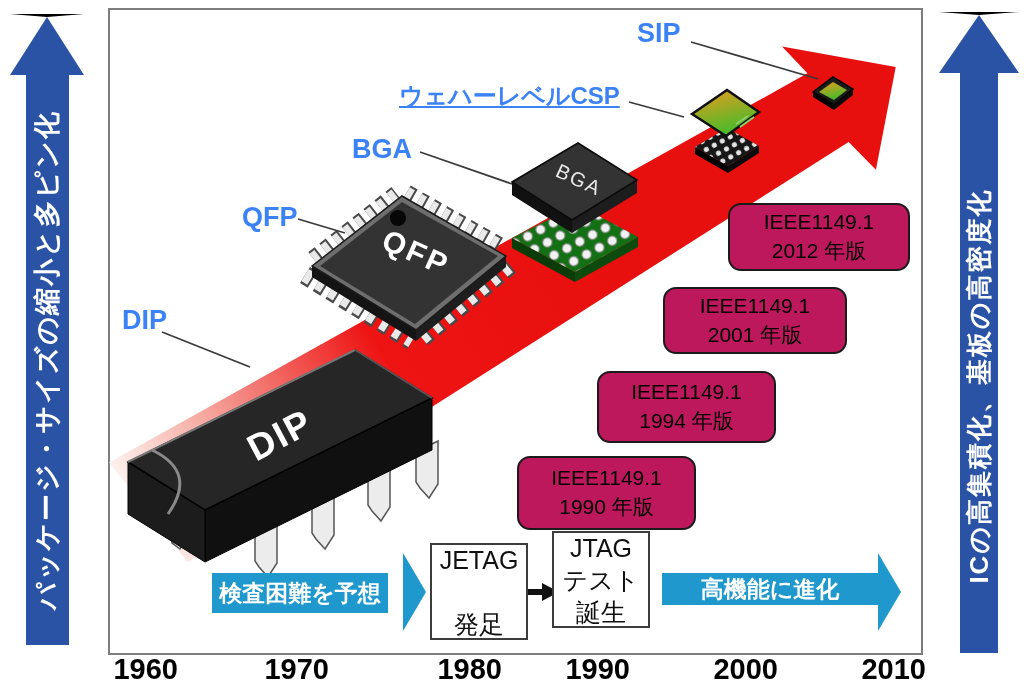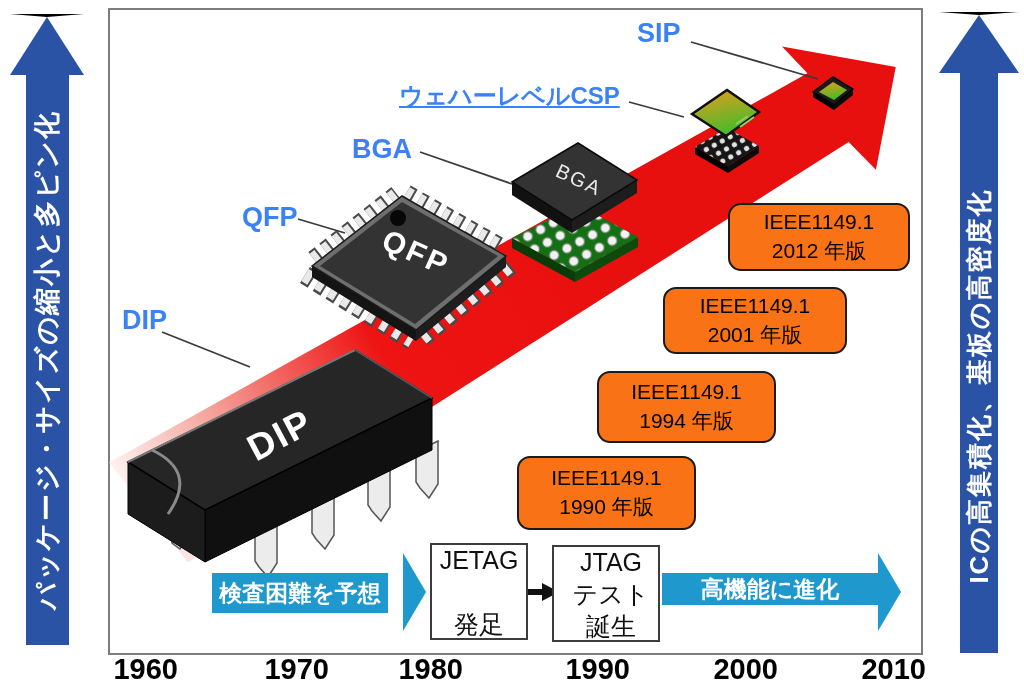--- a/index.html
+++ b/index.html
@@ -18,21 +18,21 @@
   }
   
   .frame{position:absolute;left:108px;top:8px;width:811px;height:643px;
     border:2px solid #7d7d7d;background:transparent;}
   
   .scene{position:absolute;left:0;top:0;}
   
   .pkg-label{position:absolute;color:#3b82f6;font-weight:600;white-space:nowrap;}
   
   .stdbox{
-    position:absolute;background:#f97316;border:2px solid #1b1b1b;border-radius:13px;
+    position:absolute;background:#be185d;border:2px solid #1b1b1b;border-radius:13px;
     display:flex;flex-direction:column;align-items:center;justify-content:center;
     font-size:21px;line-height:1.38;color:#000;text-align:center;
   }
   
   .flow-body{
     position:absolute;background:#1e98cd;color:#fff;font-weight:700;font-size:23px;
     display:flex;align-items:center;justify-content:center;white-space:nowrap;
   }
   .flow-head{position:absolute;width:0;height:0;border-style:solid;
     border-top:39px solid transparent;border-bottom:39px solid transparent;
@@ -182,32 +182,32 @@
 </div>
 
 <div class="flow-body" style="left:212px;top:573px;width:176px;height:40px;">検査困難を予想</div>
 <div class="flow-head" style="left:403px;top:553px;"></div>
 
 <div class="procbox" style="left:430px;top:543px;width:94px;height:93px;gap:32px;">
   <div>JETAG</div>
   <div>発足</div>
 </div>
 
-<div class="procbox" style="left:552px;top:545px;width:94px;height:93px;padding-left:10px;">
+<div class="procbox" style="left:552px;top:531px;width:94px;height:93px;">
   <div>JTAG</div>
   <div>テスト</div>
   <div>誕生</div>
 </div>
 
 <div class="flow-body" style="left:662px;top:573px;width:216px;height:32px;">高機能に進化</div>
 <div class="flow-head" style="left:878px;top:553px;"></div>
 
 <div class="year" style="left:88px;">1960</div>
 <div class="year" style="left:239px;">1970</div>
-<div class="year" style="left:373px;">1980</div>
+<div class="year" style="left:412px;">1980</div>
 <div class="year" style="left:540px;">1990</div>
 <div class="year" style="left:688px;">2000</div>
 <div class="year" style="left:836px;">2010</div>
 
 <div class="varrow" style="left:10px;top:14px;width:74px;height:628px;">
   <div class="vhead" style="border-left:37px solid transparent;border-right:37px solid transparent;border-bottom:58px solid #2a53a5;"></div>
   <div class="vbody" style="width:43px;height:570px;">
     <span class="vtext" style="font-size:27px;">パッケージ・サイズの縮小と多ピン化</span>
   </div>
 </div>

